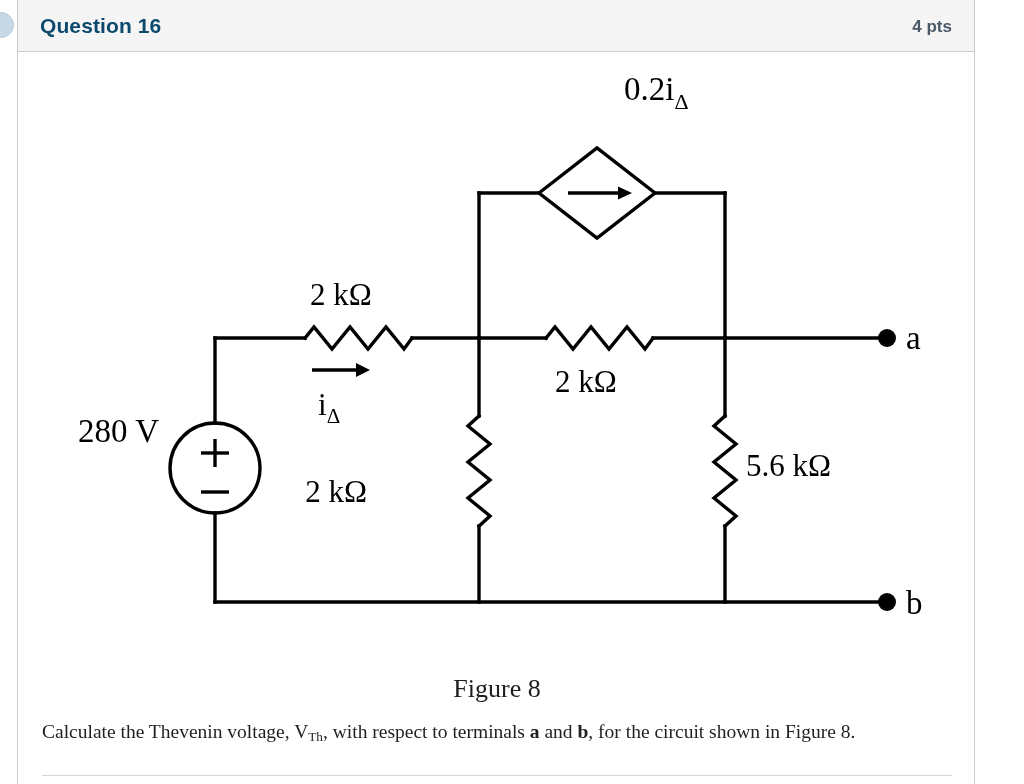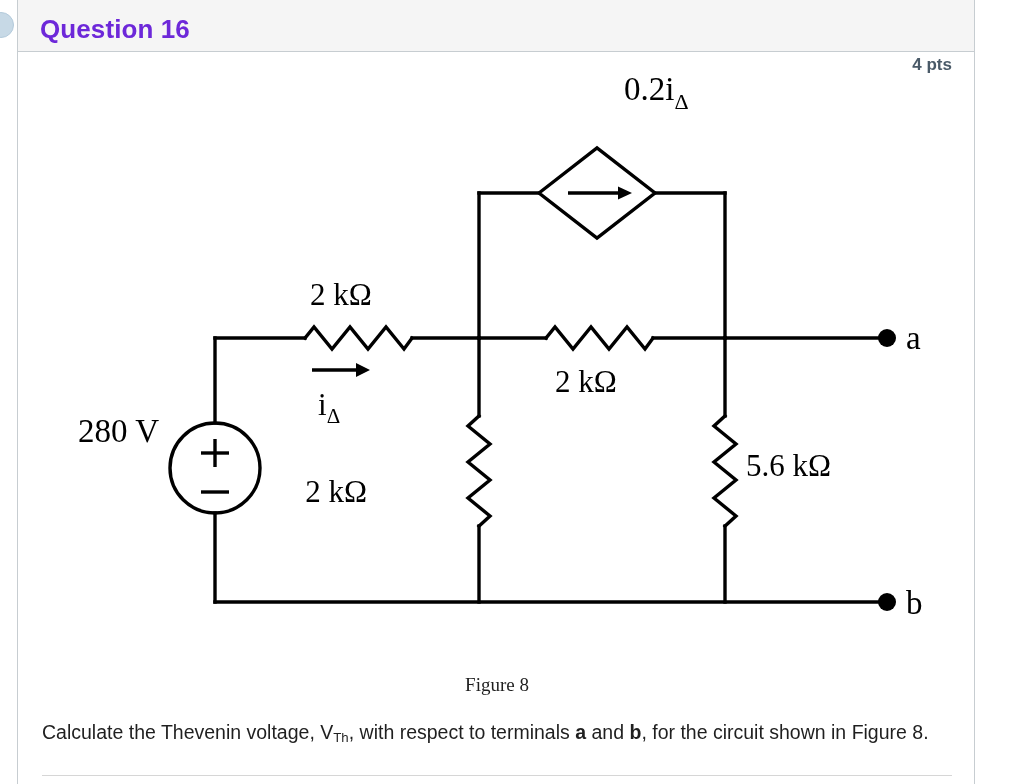--- a/index.html
+++ b/index.html
@@ -55,33 +55,32 @@
     width: 100%;
     height: 52px;
     background: #f5f5f5;
     border-bottom: 1px solid #c7cdd1;
     box-sizing: border-box;
   }
   .question-title {
     position: absolute;
     left: 22px;
     top: 14px;
-    font-size: 26px;
+    font-size: 21px;
     font-weight: bold;
-    color: #6d28d9;
+    color: #0c4a6e;
     letter-spacing: 0.1px;
   }
   .question-points {
     position: absolute;
     right: 22px;
     top: 17px;
     font-size: 17px;
     font-weight: bold;
     color: #4a5a68;
-    margin-top: 38px;
   }
 
   .question-body {
     position: absolute;
     left: 0;
     top: 52px;
     width: 100%;
     height: 732px;
   }
 
@@ -99,30 +98,30 @@
     top: 0;
   }
 
   .figure-caption {
     position: absolute;
     left: 0;
     top: 622px;
     width: 958px;
     text-align: center;
     font-family: "Liberation Serif", serif;
-    font-size: 19px;
+    font-size: 26px;
     color: #1f1f1f;
   }
 
   .question-prompt {
     position: absolute;
     left: 24px;
     top: 667px;
     width: 910px;
-    font-family: Liberation Sans, sans-serif;
+    font-family: Liberation Serif, serif;
     font-size: 19.5px;
     color: #1f1f1f;
     line-height: 1.35;
     white-space: nowrap;
   }
   .question-prompt .bold { font-weight: bold; }
   .question-prompt sub {
     font-size: 0.68em;
     vertical-align: -0.26em;
   }

